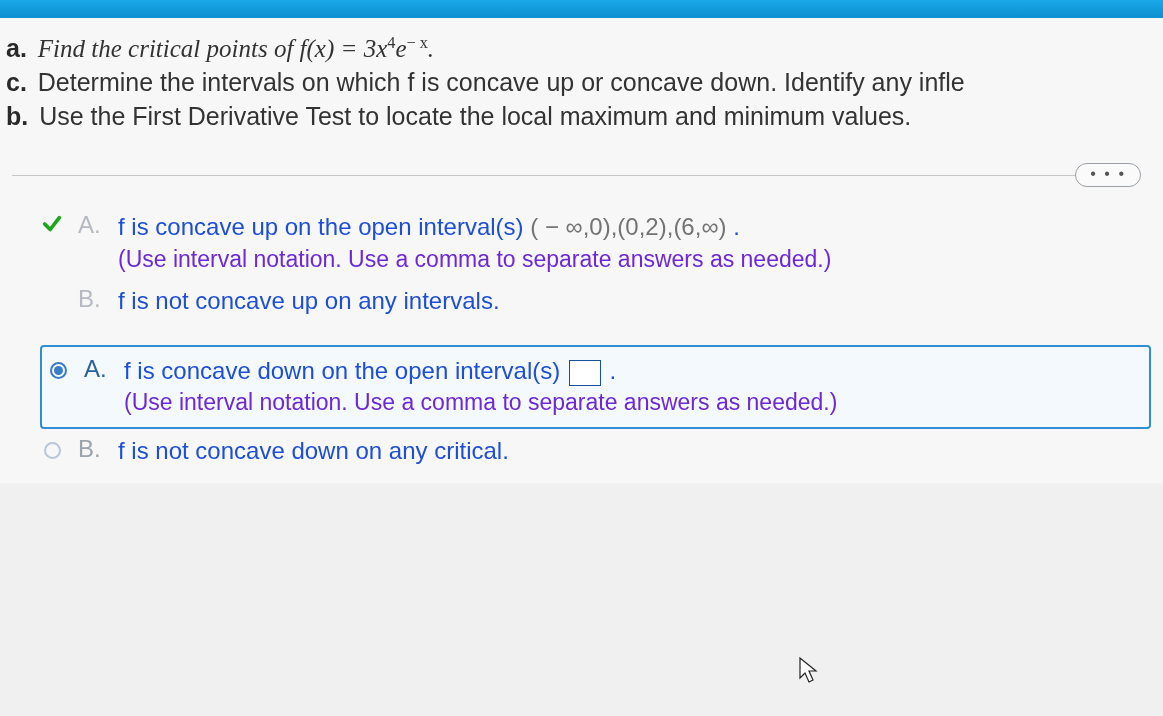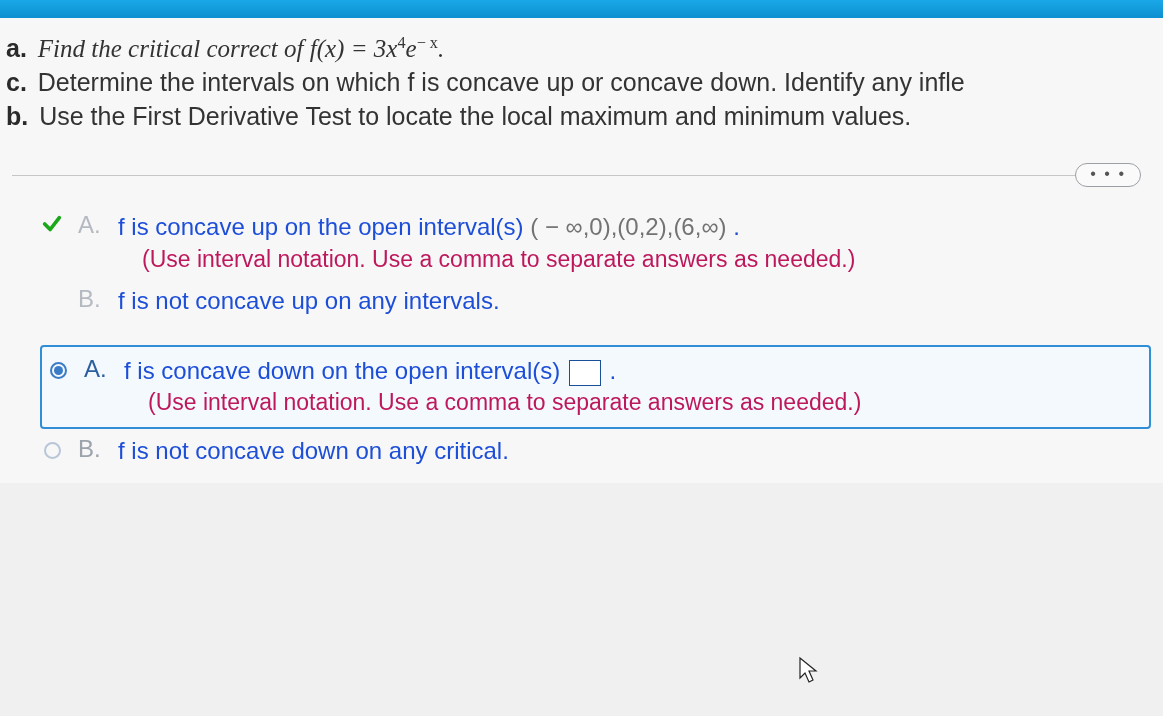--- a/index.html
+++ b/index.html
@@ -101,21 +101,21 @@
   .radio-circle.faded { border-color: #b8c6d8; }
   .choice-letter {
     color: #9ba3ad;
     min-width: 26px;
     flex-shrink: 0;
   }
   .choice-letter.blue { color: #2b5fa0; }
   .choice-letter.faded { color: #b5bac2; }
   .choice-body { flex: 1; line-height: 1.35; }
   .answer-text { color: #737373; }
-  .hint { color: #be185d; font-size: 23px; margin-left: 24px; }
+  .hint { color: #6d28d9; font-size: 23px; }
   .plain { color: #1d4ed8; }
   .selected-box {
     border: 2px solid #2f8ed6;
     border-radius: 4px;
     padding: 8px 8px 8px 4px;
     margin: 4px 4px 6px 0;
     background: #f4f9fe;
   }
   .input-box {
     display: inline-block;
@@ -136,21 +136,21 @@
 <body>
 
 <div class="top-bar"></div>
 
 <div class="content">
 
   <div class="problem-statements">
     <div>
       <span class="part-label">a.</span>
       <span class="formula">
-        <span>Find the critical correct of f(x) = 3x</span><sup>4</sup><span>e</span><sup>− x</sup><span>.</span>
+        <span>Find the critical points of f(x) = 3x</span><sup>4</sup><span>e</span><sup>− x</sup><span>.</span>
       </span>
     </div>
     <div>
       <span class="part-label">c.</span>
       <span>Determine the intervals on which f is concave up or concave down. Identify any infle</span>
     </div>
     <div>
       <span class="part-label">b.</span>
       <span>Use the First Derivative Test to locate the local maximum and minimum values.</span>
     </div>

